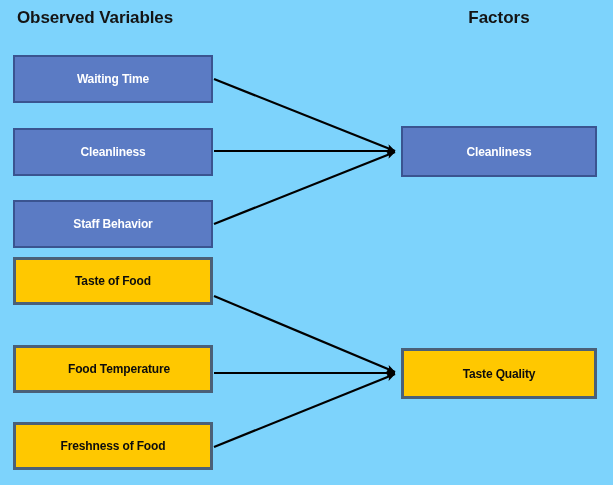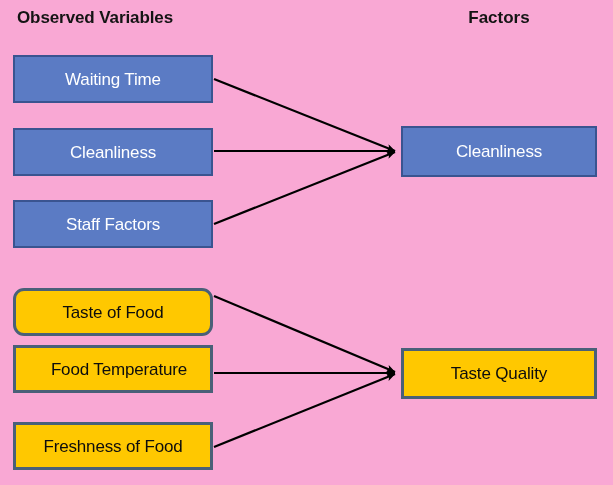--- a/index.html
+++ b/index.html
@@ -8,21 +8,21 @@
     padding: 0;
     background: #ffffff;
   }
   body {
     font-family: "Liberation Sans", sans-serif;
   }
   #canvas {
     position: relative;
     width: 613px;
     height: 485px;
-    background: #f9a8d4;
+    background: #7dd3fc;
     overflow: hidden;
   }
   .col-header {
     position: absolute;
     font-size: 17px;
     color: #141414;
     white-space: nowrap;
     line-height: 1;
   }
   #header-observed {
@@ -37,25 +37,26 @@
     width: 196px;
     text-align: center;
     font-weight: bold;
   }
   .node {
     position: absolute;
     box-sizing: border-box;
     display: flex;
     align-items: center;
     justify-content: center;
-    font-size: 17px;
+    font-size: 12px;
     line-height: 1;
     white-space: nowrap;
     letter-spacing: -0.15px;
     z-index: 3;
+    font-weight: bold;
   }
   .node.blue {
     background: #5b7bc4;
     border: 2px solid #3a5490;
     color: #ffffff;
   }
   .node.gold {
     background: #ffc800;
     border: 3px solid #4a6078;
     color: #0d0d0d;
@@ -66,21 +67,21 @@
     height: 48px;
   }
   .node.factor {
     left: 401px;
     width: 196px;
     height: 51px;
   }
   #node-waiting-time      { top: 55px; }
   #node-cleanliness-obs   { top: 128px; }
   #node-staff-behavior    { top: 200px; }
-  #node-taste-of-food     { top: 288px; border-radius: 11px; }
+  #node-taste-of-food     { top: 257px; }
   #node-food-temperature  { top: 345px; padding-left: 12px; }
   #node-freshness-of-food { top: 422px; }
   #node-factor-cleanliness { top: 126px; }
   #node-factor-food-quality { top: 348px; }
   #edges {
     position: absolute;
     left: 0;
     top: 0;
     width: 613px;
     height: 485px;
@@ -108,21 +109,21 @@
     <line x1="214" y1="224" x2="395" y2="152" stroke="#000000" stroke-width="2.2" marker-end="url(#arrowhead)"></line>
     <line x1="214" y1="296" x2="395" y2="372" stroke="#000000" stroke-width="2.2" marker-end="url(#arrowhead)"></line>
     <line x1="214" y1="373" x2="395" y2="373" stroke="#000000" stroke-width="2.2" marker-end="url(#arrowhead)"></line>
     <line x1="214" y1="447" x2="395" y2="374" stroke="#000000" stroke-width="2.2" marker-end="url(#arrowhead)"></line>
   </svg>
 
   <div class="node blue observed" id="node-waiting-time">Waiting Time</div>
 
   <div class="node blue observed" id="node-cleanliness-obs">Cleanliness</div>
 
-  <div class="node blue observed" id="node-staff-behavior">Staff Factors</div>
+  <div class="node blue observed" id="node-staff-behavior">Staff Behavior</div>
 
   <div class="node gold observed" id="node-taste-of-food">Taste of Food</div>
 
   <div class="node gold observed" id="node-food-temperature">Food Temperature</div>
 
   <div class="node gold observed" id="node-freshness-of-food">Freshness of Food</div>
 
   <div class="node blue factor" id="node-factor-cleanliness">Cleanliness</div>
 
   <div class="node gold factor" id="node-factor-food-quality">Taste Quality</div>

